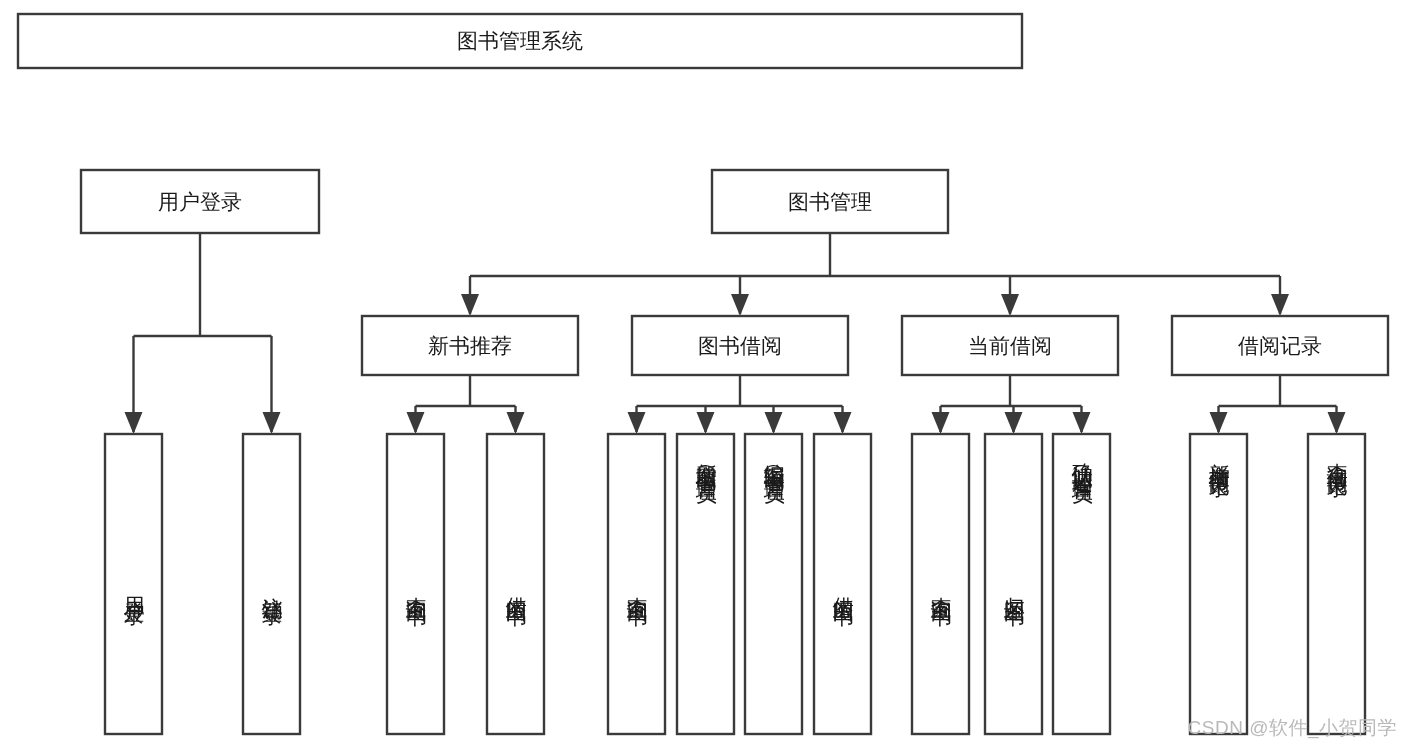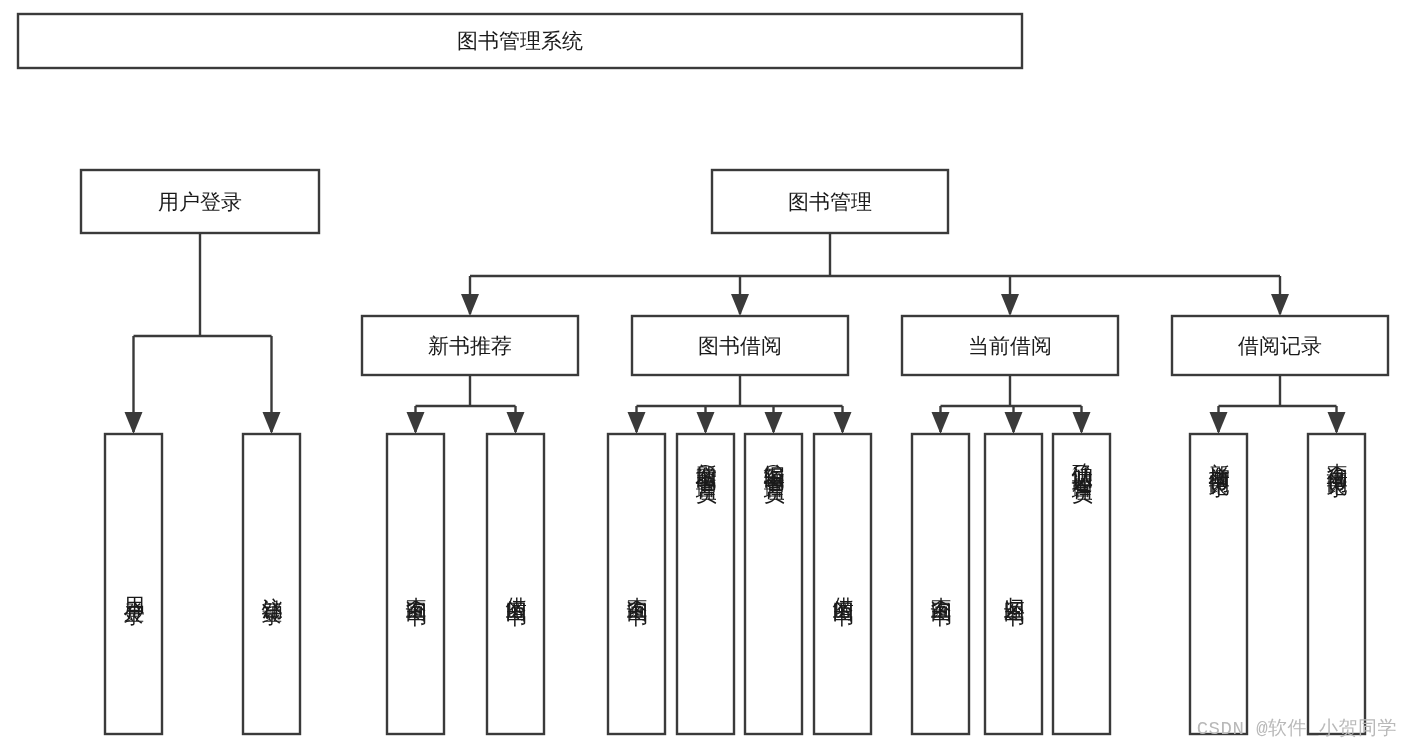--- a/index.html
+++ b/index.html
@@ -62,21 +62,21 @@
     font-size: 21px;
     line-height: 1.32;
     letter-spacing: 3px;
     color: #1a1a1a;
     white-space: nowrap;
   }
   .watermark {
     position: absolute;
     right: 8px;
     bottom: 6px;
-    font-family: Liberation Mono, monospace;
+    font-family: Liberation Sans, sans-serif;
     font-size: 19px;
     color: #b9b9b9;
     letter-spacing: 0.5px;
     white-space: nowrap;
   }
 </style>
 </head>
 <body>
 
 <div id="diagram-root">

